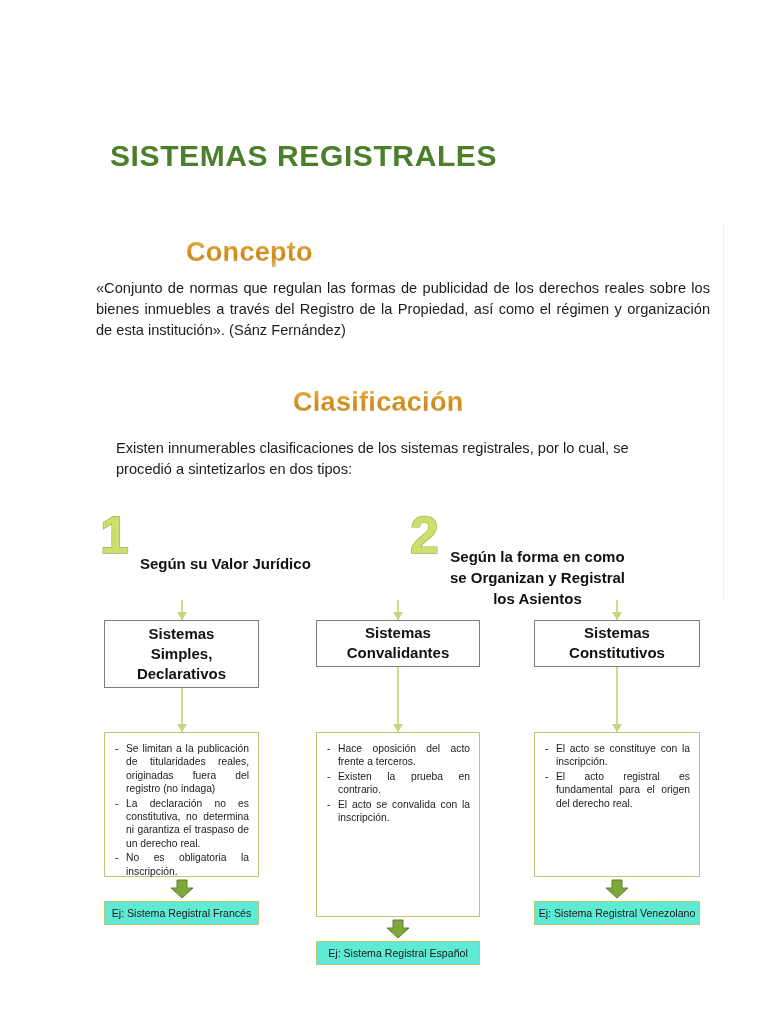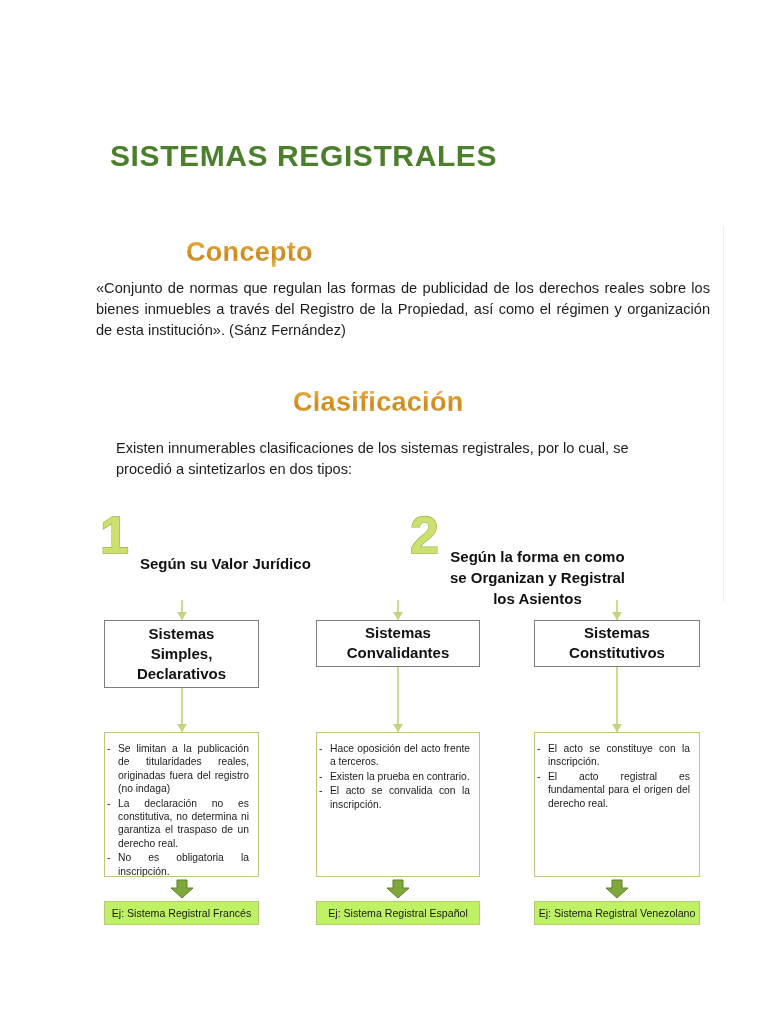--- a/index.html
+++ b/index.html
@@ -145,24 +145,24 @@
     box-sizing: border-box;
   }
   #box-simples { height: 68px; display: flex; align-items: center; justify-content: center; }
   #box-convalidantes { height: 47px; display: flex; align-items: center; justify-content: center; }
   #box-constitutivos { height: 47px; display: flex; align-items: center; justify-content: center; }
 
   .detail-box {
     border: 1.3px solid #b7c977;
     background: #ffffff;
     box-sizing: border-box;
-    padding: 9px 9px 9px 0;
+    padding: 9px 9px 9px 8px;
   }
   #detail-1 { height: 145px; }
-  #detail-2 { height: 145px; }
+  #detail-2 { height: 185px; }
   #detail-3 { height: 145px; }
 
   .detail-box ul {
     margin: 0;
     padding: 0;
     list-style: none;
   }
   .detail-box li {
     font-size: 10.3px;
     line-height: 13.4px;
@@ -184,21 +184,21 @@
     width: 100%;
     height: 24px;
     display: flex;
     justify-content: center;
     align-items: center;
   }
   .block-arrow svg { display: block; }
 
   .example-box {
     border: 1.3px solid #b7c977;
-    background: #bef264;
+    background: #5eead4;
     text-align: center;
     font-size: 10.6px;
     line-height: 14px;
     color: #1a1a1a;
     padding: 4px 3px;
     box-sizing: border-box;
   }
 </style>
 </head>
 <body>

